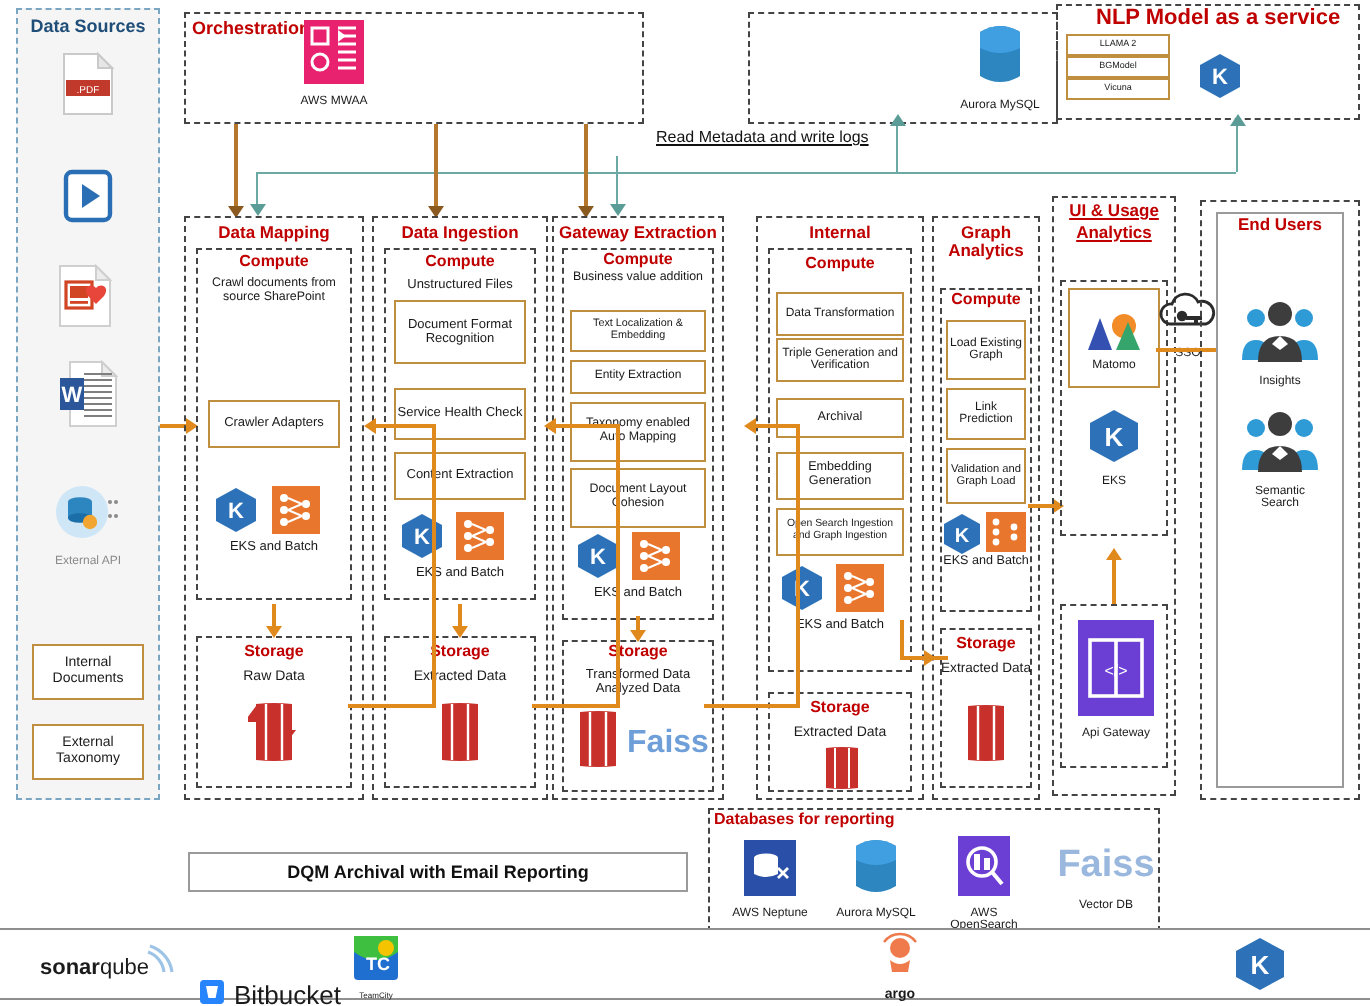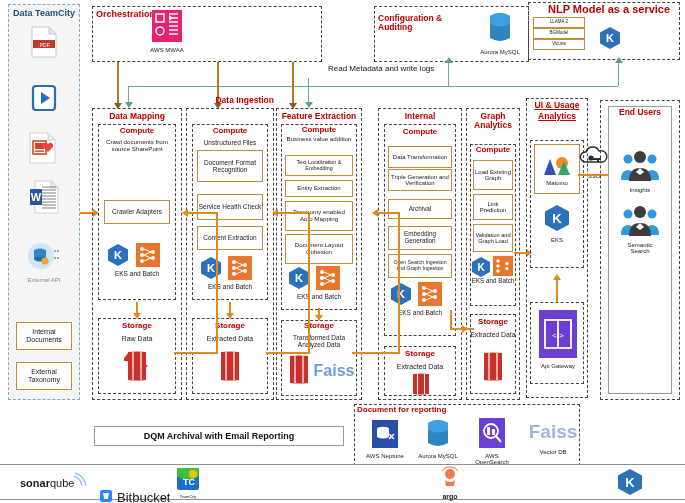--- a/index.html
+++ b/index.html
@@ -78,21 +78,21 @@
     background:#ffffff;
   }
   .strip-txt { font-weight:bold; color:#111; }
 </style>
 </head>
 <body>
 
 <div id="canvas">
 
   <div class="dash-box blue" style="left:8px; top:4px; width:72px; height:396px; background:#f5f5f5;"></div>
-  <div class="abs title-blue" style="left:8px; top:8px; width:72px; font-size:9px;">Data TeamCity</div>
+  <div class="abs title-blue" style="left:8px; top:8px; width:72px; font-size:9px;">Data Sources</div>
 
   <div class="icon-wrap" style="left:30px; top:26px; width:28px;">
     <svg width="26" height="32" viewBox="0 0 26 32">
       <path d="M1 1 h17 l7 7 v23 h-24 z" fill="#ffffff" stroke="#c9c9c9" stroke-width="1"></path>
       <path d="M18 1 l7 7 h-7 z" fill="#e6e6e6" stroke="#c9c9c9" stroke-width="1"></path>
       <rect x="2" y="14" width="22" height="8" fill="#c0392b"></rect>
       <text x="13" y="20.5" font-size="5" fill="#ffffff" text-anchor="middle" font-family="Liberation Sans, sans-serif">.PDF</text>
     </svg>
   </div>
 
@@ -167,21 +167,20 @@
         <rect x="4" y="4" width="8" height="8"></rect>
         <circle cx="8" cy="21" r="4"></circle>
         <path d="M17 4 h9 M17 8 h9 M17 12 h9 M17 16 h9 M17 20 h9 M17 24 h9"></path>
       </g>
       <path d="M17 5 l4 3 l-4 3 z" fill="#ffffff"></path>
     </svg>
     <div class="icon-cap">AWS MWAA</div>
   </div>
 
   <div class="dash-box" style="left:374px; top:6px; width:155px; height:56px;"></div>
-  <div class="abs title-red" style="left:378px; top:14px; width:100px; font-size:8.5px; text-align:left;">Configuration &amp; Auditing</div>
   <div class="icon-wrap" style="left:478px; top:10px; width:44px;">
     <svg width="28" height="34" viewBox="0 0 28 34">
       <path d="M4 6 q10-6 20 0 v22 q-10 6 -20 0 z" fill="#2e86c1"></path>
       <path d="M4 6 q10-6 20 0 v8 q-10 5 -20 0 z" fill="#3f9fe0"></path>
     </svg>
     <div class="icon-cap">Aurora MySQL</div>
   </div>
 
   <div class="dash-box" style="left:528px; top:2px; width:152px; height:58px;"></div>
   <div class="abs title-red" style="left:530px; top:4px; width:148px; font-size:11px; text-align:left; padding-left:18px;">NLP Model as a service</div>
@@ -194,21 +193,21 @@
   <div class="tan" style="left:533px; top:39px; width:52px; height:11px; font-size:4.5px;">
     <span>Vicuna</span>
   </div>
   <div class="icon-wrap" style="left:598px; top:26px; width:24px;">
     <svg width="22" height="24" viewBox="0 0 22 24">
       <path d="M11 1 L21 6.5 v11 L11 23 L1 17.5 v-11 z" fill="#2d72b8"></path>
       <text x="11" y="16" font-size="11" fill="#ffffff" text-anchor="middle" font-weight="bold" font-family="Liberation Sans, sans-serif">K</text>
     </svg>
   </div>
 
-  <div class="abs" style="left:328px; top:64px; width:140px; font-size:8px; color:#111;">Read Metadata and write logs</div>
+  <div class="abs" style="left:328px; top:64px; width:140px; font-size:8px; color:#111;text-decoration:underline;">Read Metadata and write logs</div>
   <div class="ln-teal" style="left:128px; top:86px; width:490px; height:1.2px;"></div>
   <div class="ln-teal" style="left:128px; top:86px; width:1.2px; height:18px;"></div>
   <div class="tip tip-d-teal" style="left:125px; top:102px;"></div>
   <div class="ln-teal" style="left:308px; top:78px; width:1.2px; height:26px;"></div>
   <div class="tip tip-d-teal" style="left:305px; top:102px;"></div>
   <div class="ln-teal" style="left:448px; top:62px; width:1.2px; height:24px;"></div>
   <div class="tip tip-u-teal" style="left:445px; top:57px;"></div>
   <div class="ln-teal" style="left:618px; top:62px; width:1.2px; height:24px;"></div>
   <div class="tip tip-u-teal" style="left:615px; top:57px;"></div>
 
@@ -263,21 +262,21 @@
   <div class="icon-wrap" style="left:124px; top:350px;">
     <svg width="26" height="32" viewBox="0 0 26 32">
       <path d="M3 2 h8 l-2 6 h8 l-2 6 h8 l-6 8 h-8 l2-6 h-8 l2-6 h-8 z" fill="#c7302b" transform="translate(1,1)"></path>
       <path d="M2 2 h22 v28 h-22 z" fill="none"></path>
       <path d="M4 2 q9-1 18 0 v28 q-9 1 -18 0 z" fill="#c7302b"></path>
       <path d="M9 2 v28 M17 2 v28" stroke="#ffffff" stroke-width="1.2"></path>
     </svg>
   </div>
 
   <div class="dash-box" style="left:186px; top:108px; width:88px; height:292px;"></div>
-  <div class="abs title-red" style="left:186px; top:96px; width:88px; font-size:8.5px;text-align:right;">Data Ingestion</div>
+  <div class="abs title-red" style="left:186px; top:112px; width:88px; font-size:8.5px;">Data Ingestion</div>
 
   <div class="dash-box" style="left:192px; top:124px; width:76px; height:176px;"></div>
   <div class="abs title-red" style="left:192px; top:127px; width:76px; font-size:8px;">Compute</div>
   <div class="abs lbl" style="left:192px; top:139px; width:76px; font-size:6.5px;">Unstructured Files</div>
   <div class="tan" style="left:197px; top:150px; width:66px; height:32px; font-size:6.5px;">
     <span>Document Format Recognition</span>
   </div>
   <div class="tan" style="left:197px; top:194px; width:66px; height:26px; font-size:6.5px;">
     <span>Service Health Check</span>
   </div>
@@ -317,21 +316,21 @@
   <div class="abs title-red" style="left:192px; top:322px; width:76px; font-size:8px;">Storage</div>
   <div class="abs lbl" style="left:192px; top:335px; width:76px; font-size:7px;">Extracted Data</div>
   <div class="icon-wrap" style="left:217px; top:350px;">
     <svg width="26" height="32" viewBox="0 0 26 32">
       <path d="M4 2 q9-1 18 0 v28 q-9 1 -18 0 z" fill="#c7302b"></path>
       <path d="M9 2 v28 M17 2 v28" stroke="#ffffff" stroke-width="1.2"></path>
     </svg>
   </div>
 
   <div class="dash-box" style="left:276px; top:108px; width:86px; height:292px;"></div>
-  <div class="abs title-red" style="left:274px; top:112px; width:90px; font-size:8.5px;">Feature Extraction</div>
+  <div class="abs title-red" style="left:274px; top:112px; width:90px; font-size:8.5px;">Gateway Extraction</div>
 
   <div class="dash-box" style="left:281px; top:124px; width:76px; height:186px;"></div>
   <div class="abs title-red" style="left:281px; top:126px; width:76px; font-size:8px;">Compute</div>
   <div class="abs lbl" style="left:283px; top:136px; width:72px; font-size:6.2px;">Business value addition</div>
   <div class="tan" style="left:285px; top:155px; width:68px; height:21px; font-size:5.4px;">
     <span>Text Localization &amp; Embedding</span>
   </div>
   <div class="tan" style="left:285px; top:180px; width:68px; height:17px; font-size:6px;">
     <span>Entity Extraction</span>
   </div>
@@ -581,21 +580,21 @@
       <path d="M20 18 l-4 4 l4 3 l4-3 z" fill="#ffffff"></path>
     </svg>
     <div class="icon-cap">Semantic Search</div>
   </div>
 
   <div class="solid-box" style="left:94px; top:426px; width:250px; height:20px; display:flex; align-items:center; justify-content:center;">
     <span class="strip-txt" style="font-size:9px;">DQM Archival with Email Reporting</span>
   </div>
 
   <div class="dash-box" style="left:354px; top:404px; width:226px; height:62px;"></div>
-  <div class="abs title-red" style="left:357px; top:406px; width:130px; font-size:8px; text-align:left;">Document for reporting</div>
+  <div class="abs title-red" style="left:357px; top:406px; width:130px; font-size:8px; text-align:left;">Databases for reporting</div>
 
   <div class="icon-wrap" style="left:364px; top:420px; width:42px;">
     <svg width="26" height="28" viewBox="0 0 26 28">
       <rect x="0" y="0" width="26" height="28" fill="#2a4fa8"></rect>
       <ellipse cx="11" cy="9" rx="6" ry="2.3" fill="#ffffff"></ellipse>
       <path d="M5 9 h12 v8 q-6 3 -12 0 z" fill="#ffffff"></path>
       <path d="M17 14 l5 5 m0-5 l-5 5" stroke="#ffffff" stroke-width="1.4"></path>
     </svg>
     <div class="icon-cap">AWS Neptune</div>
   </div>

